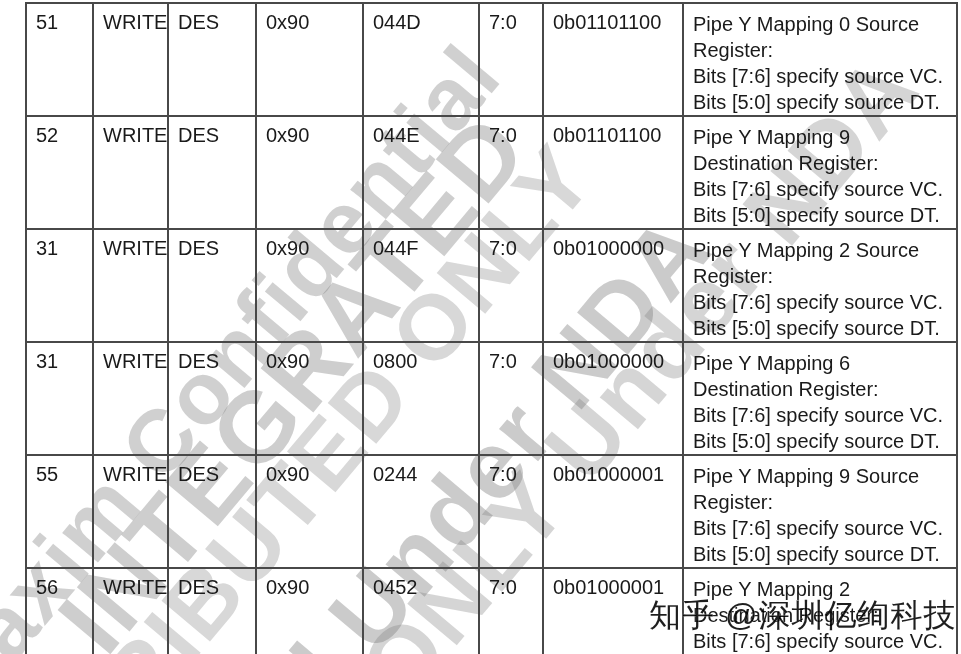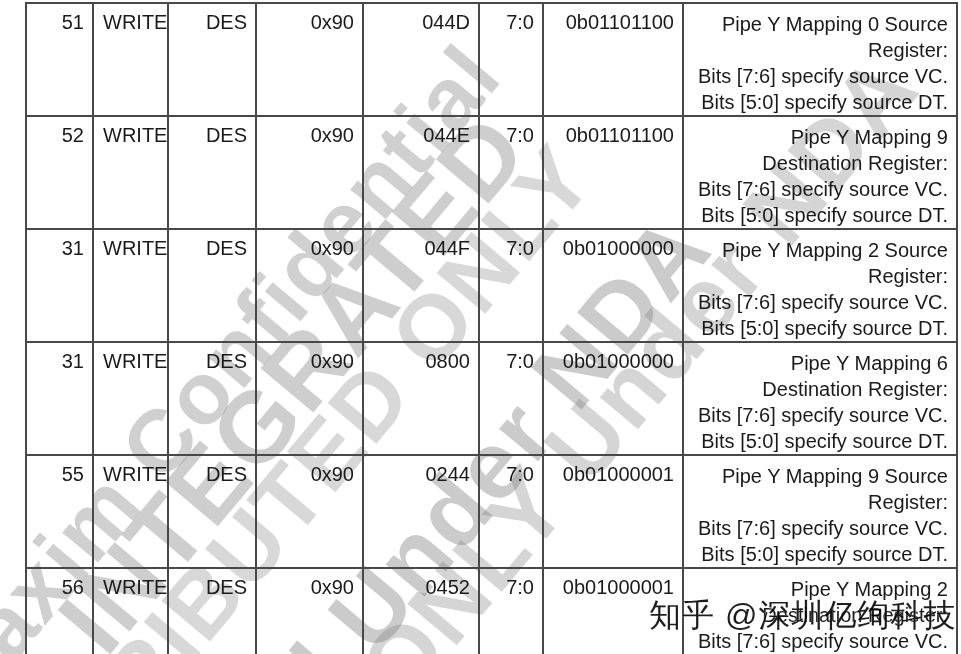--- a/index.html
+++ b/index.html
@@ -29,21 +29,20 @@
     border-collapse:collapse; table-layout:fixed; width:931px;
     background:transparent;
   }
   table.reg td {
     border:2px solid #484848;
     vertical-align:top;
     padding:7px 8px 0 9px;
     font-size:20px;
     background:transparent;
     overflow:hidden;
-    text-align:right;
   }
   tr.r-last td { border-bottom:3px solid #1b1b1b; }
   td.desc { font-size:19px; line-height:26px; padding-top:6px; padding-right:6px; }
   td.desc .t { font-weight:400; }
 
   
   .zhihu {
     position:absolute; left:649px; top:597px; z-index:3;
     font-size:32px; letter-spacing:1px; line-height:36px;
     color:#000000; opacity:.88; white-space:nowrap;

